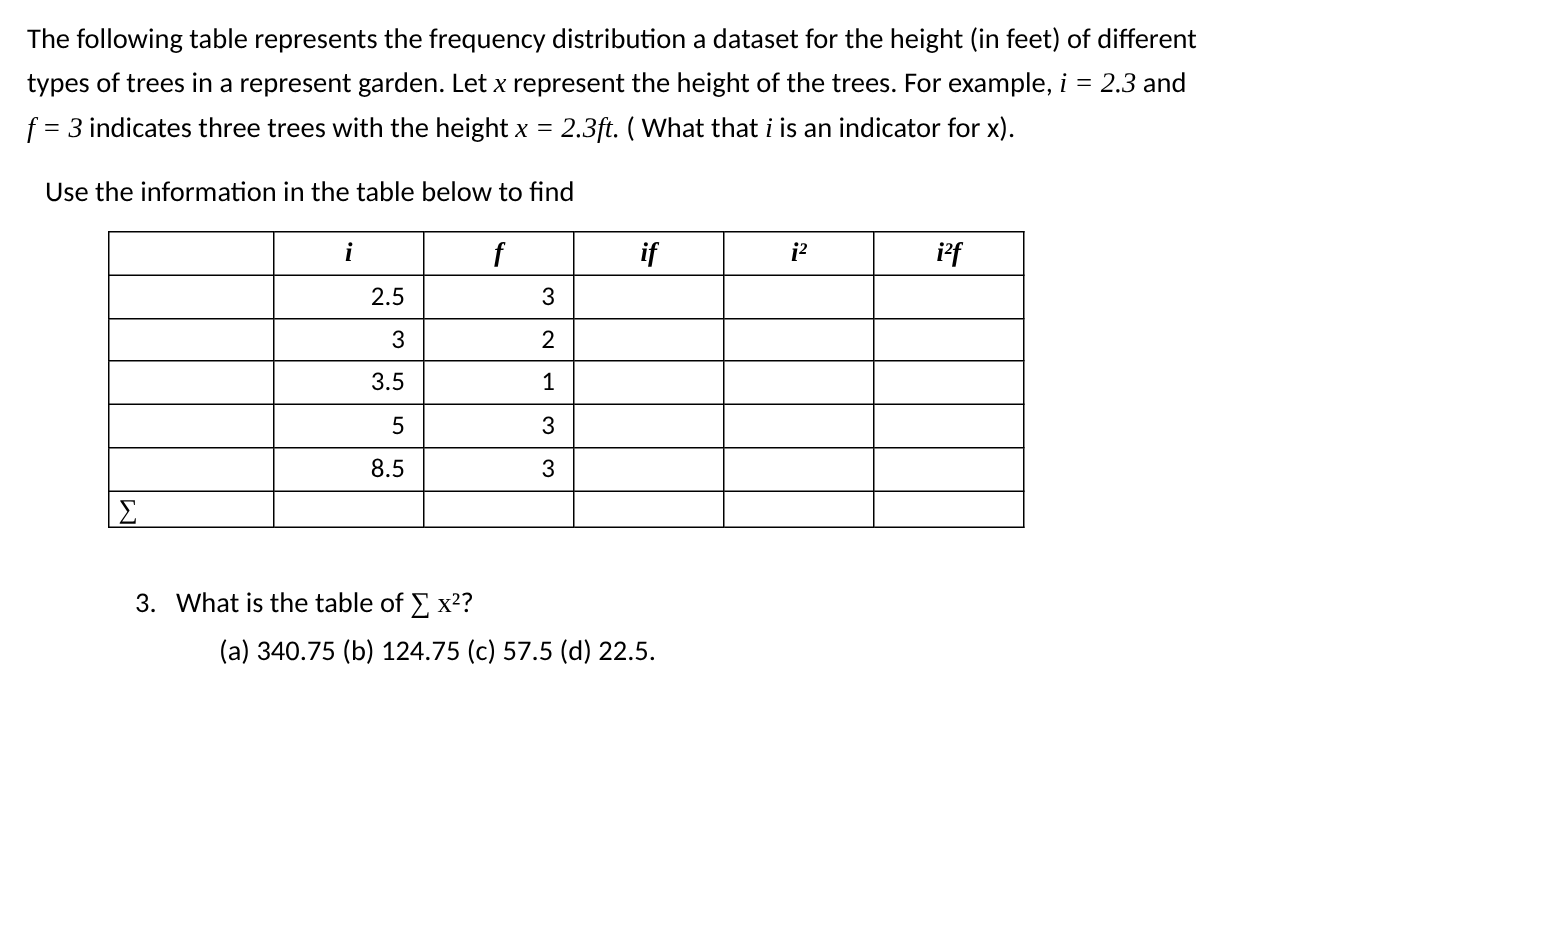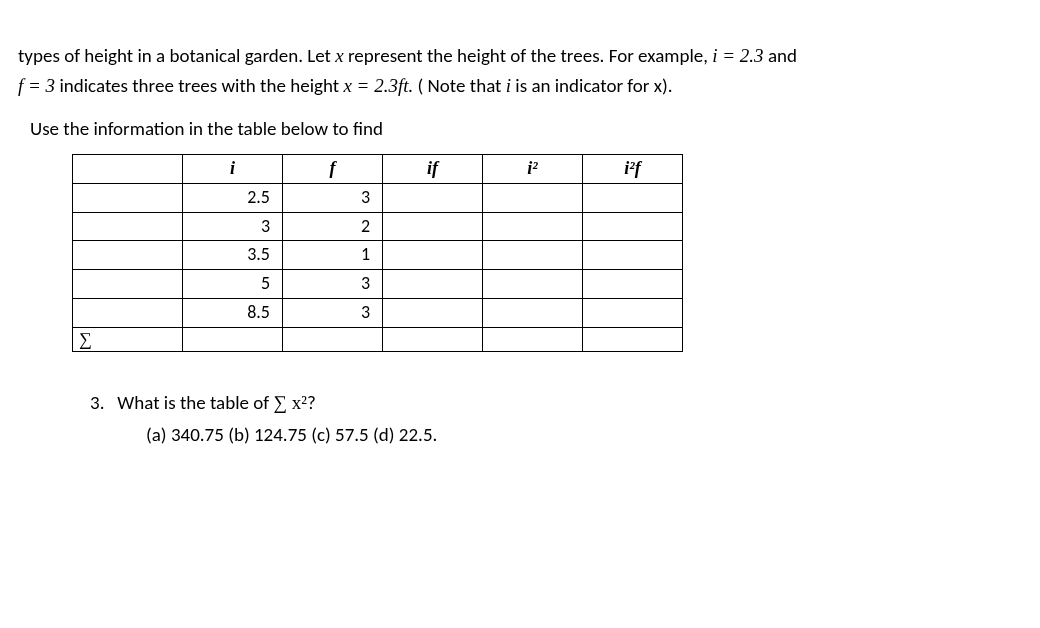--- a/index.html
+++ b/index.html
@@ -52,23 +52,23 @@
     .question {
       margin: 36px 0 0 72px;
     }
     .question-line { margin-bottom: 2px; }
     .answers { margin-left: 56px; }
   </style>
 </head>
 <body>
 
 <div class="paragraph">
-  <br>
-  <span>types of height in a botanical garden.  Let </span><span class="italic math">x</span><span> represent the height of the trees. For example,  </span><span class="italic math">i =  2.3</span><span> and</span><br>
-  <span class="italic math">f = 3</span><span>  indicates three trees with the height </span><span class="italic math">x = 2.3ft.</span><span> ( Note that  </span><span class="italic math">i</span><span> is an indicator for x).</span>
+  <span>The following table represents the frequency distribution a dataset for the height (in feet) of different</span><br>
+  <span>types of trees in a represent garden.  Let </span><span class="italic math">x</span><span> represent the height of the trees. For example,  </span><span class="italic math">i =  2.3</span><span> and</span><br>
+  <span class="italic math">f = 3</span><span>  indicates three trees with the height </span><span class="italic math">x = 2.3ft.</span><span> ( What that  </span><span class="italic math">i</span><span> is an indicator for x).</span>
 </div>
 
 <div class="prompt">Use the information in the table below to find</div>
 
 <table class="freq">
   <tbody>
       <tr>
     <th class="col-label"></th>
     <th class="col-data-c">i</th>
     <th class="col-data-c">f</th>

